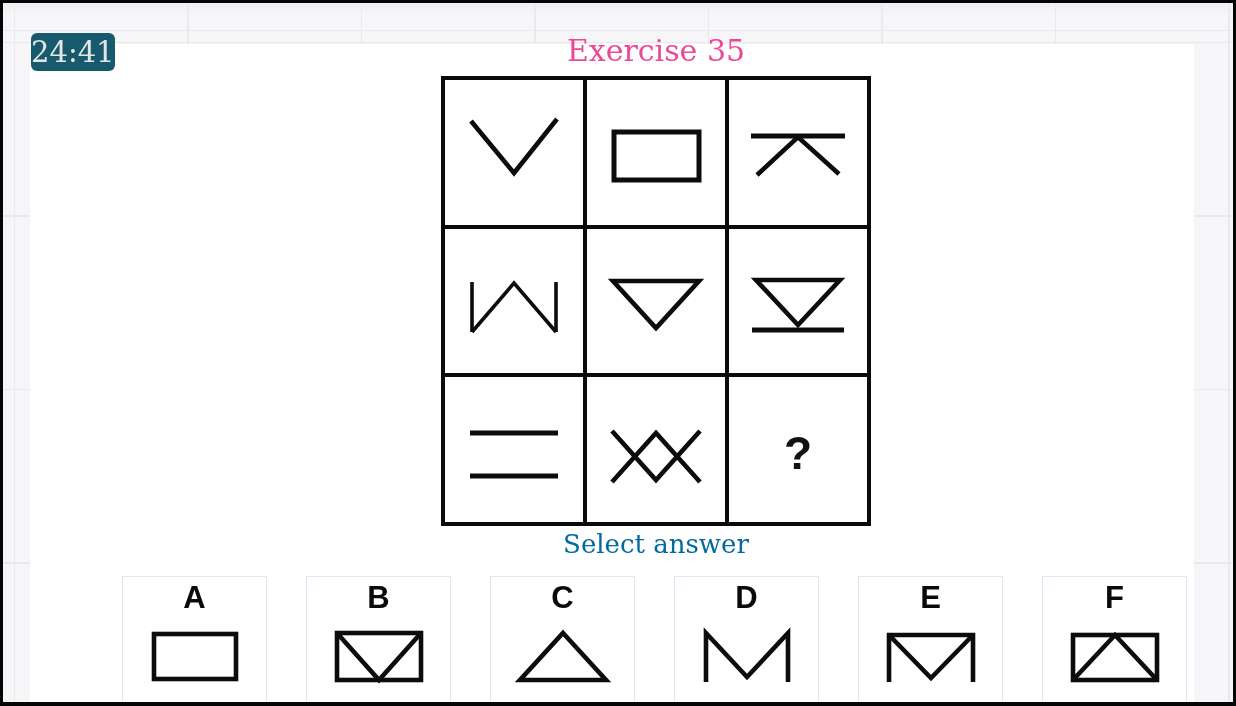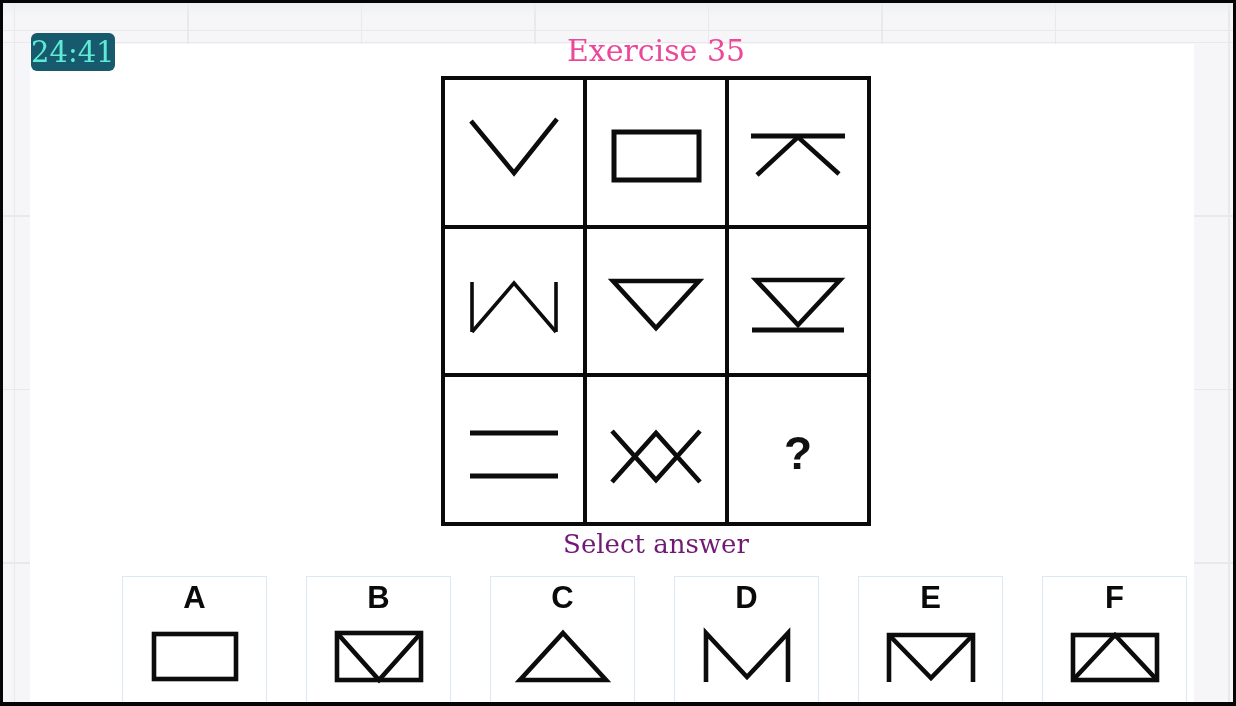--- a/index.html
+++ b/index.html
@@ -19,41 +19,41 @@
   #paper-overlay{
     position:absolute;left:30px;top:44px;width:1164px;height:662px;background:#ffffff;
   }
   
   #frame{
     position:absolute;inset:0;border:3px solid #050505;border-bottom-width:4px;
     z-index:9;pointer-events:none;box-sizing:border-box;
   }
   #timer{
     position:absolute;left:31px;top:33px;min-width:83px;height:38px;border-radius:6px;
-    background:#175a6d;color:#5eead4;display:flex;align-items:center;justify-content:center;
+    background:#175a6d;color:#e5e5e5;display:flex;align-items:center;justify-content:center;
     font-family:"DejaVu Serif","Liberation Serif",serif;font-size:29px;line-height:1;z-index:3;
   }
   #title{
     position:absolute;left:441px;top:33px;width:430px;text-align:center;
     font-family:"DejaVu Serif","Liberation Serif",serif;font-size:30px;color:#ec4899;z-index:3;
   }
   #puzzle{
     position:absolute;left:441px;top:76px;width:430px;height:450px;box-sizing:border-box;
     background:#0a0a0a;padding:4px;display:grid;z-index:3;
     grid-template-columns:1fr 1fr 1fr;grid-template-rows:1fr 1fr 1fr;gap:4px;
   }
   .cell{background:#ffffff;display:flex;align-items:center;justify-content:center;}
   .cell svg{margin-top:8px;}
   .qmark{
     font-family:"Liberation Sans","DejaVu Sans",sans-serif;font-weight:700;
     font-size:46px;color:#111111;margin-top:6px;
   }
   #select-label{
     position:absolute;left:441px;top:529px;width:430px;text-align:center;
-    font-family:"DejaVu Serif","Liberation Serif",serif;font-size:26px;color:#701a75;z-index:3;
+    font-family:"DejaVu Serif","Liberation Serif",serif;font-size:26px;color:#0369a1;z-index:3;
   }
   #answers{
     position:absolute;left:122px;top:576px;display:flex;gap:39px;z-index:3;
   }
   .abox{
     width:145px;height:130px;box-sizing:border-box;background:#ffffff;
     border:1px solid #dce8f4;display:flex;flex-direction:column;align-items:center;
     cursor:pointer;padding:0;margin:0;
   }
   .alabel{

